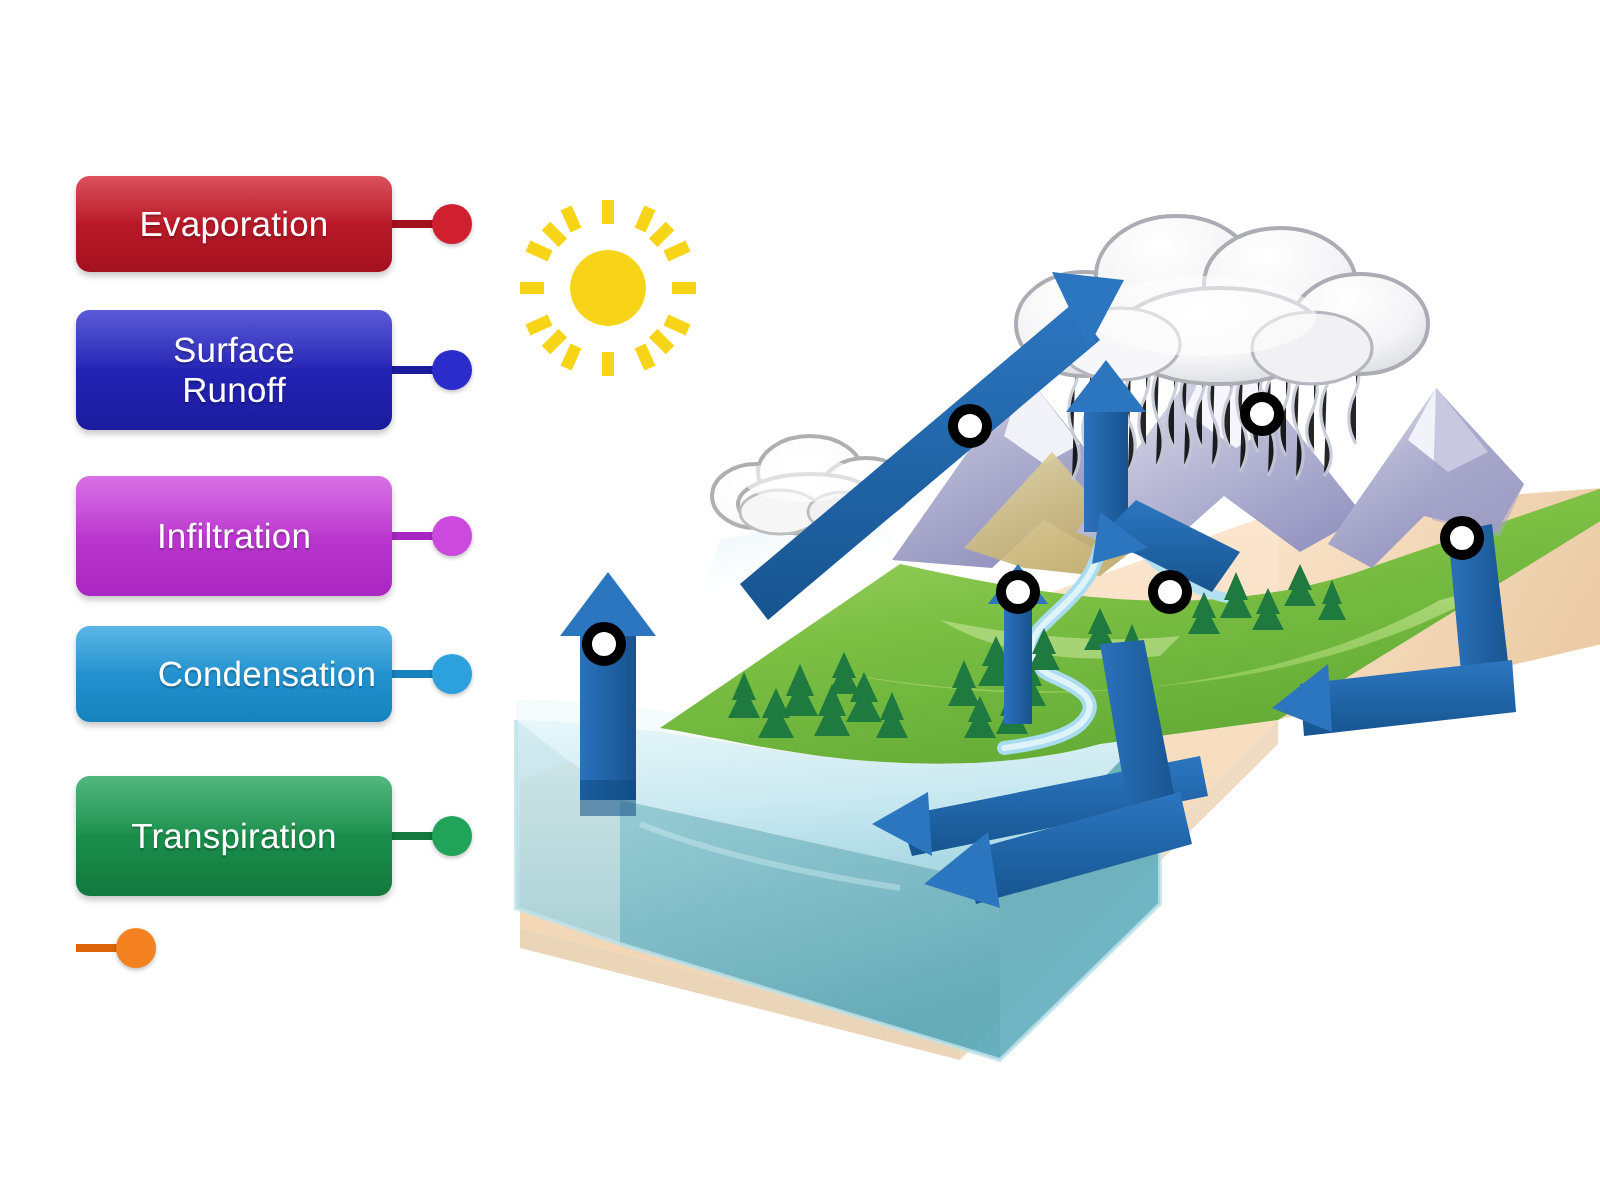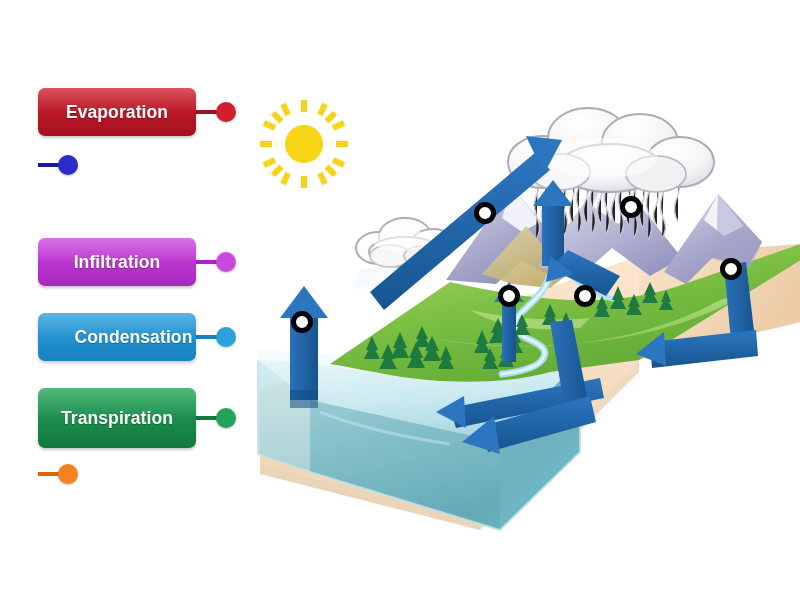--- a/index.html
+++ b/index.html
@@ -34,21 +34,21 @@
   .label-box {
     position: relative;
     width: 158px;
     box-sizing: border-box;
     border-radius: 7px;
     display: flex;
     align-items: center;
     justify-content: center;
     text-align: center;
     color: #ffffff;
-    font-weight: bold;
+    font-weight: normal;
     font-size: 17.5px;
     line-height: 20px;
     letter-spacing: 0.1px;
     text-shadow: 0 1px 1px rgba(0,0,0,0.28);
     box-shadow: 0 2px 3px rgba(0,0,0,0.22);
     overflow: hidden;
   }
   .label-box::after {
     content: "";
     position: absolute;
@@ -102,25 +102,28 @@
 
 <div id="label-list">
     <div class="label-row" style="top: 88px;">
       <div class="label-box" style="height: 48px; background: linear-gradient(rgb(208, 32, 47), rgb(163, 17, 31));">
         <span class="lbl-text">Evaporation</span>
       </div>
       <div class="connector" style="background: rgb(163, 17, 31);"></div>
       <div class="connector-dot" style="background: rgb(208, 32, 47);"></div>
     </div>
     <div class="label-row" style="top: 155px;">
+      <div class="label-box" style="height: 60px; background: linear-gradient(rgb(44, 44, 203), rgb(27, 27, 158));">
+        <span class="lbl-text"><span>Surface</span><br><span>Runoff</span></span>
+      </div>
       <div class="connector" style="background: rgb(27, 27, 158);"></div>
       <div class="connector-dot" style="background: rgb(44, 44, 203);"></div>
     </div>
     <div class="label-row" style="top: 238px;">
-      <div class="label-box" style="height: 48px; background: linear-gradient(rgb(204, 73, 221), rgb(169, 38, 192));">
+      <div class="label-box" style="height: 60px; background: linear-gradient(rgb(204, 73, 221), rgb(169, 38, 192));">
         <span class="lbl-text">Infiltration</span>
       </div>
       <div class="connector" style="background: rgb(169, 38, 192);"></div>
       <div class="connector-dot" style="background: rgb(204, 73, 221);"></div>
     </div>
     <div class="label-row" style="top: 313px;">
       <div class="label-box" style="height: 48px; background: linear-gradient(rgb(45, 161, 222), rgb(23, 130, 190)); padding-left: 33px;">
         <span class="lbl-text">Condensation</span>
       </div>
       <div class="connector" style="background: rgb(23, 130, 190);"></div>

